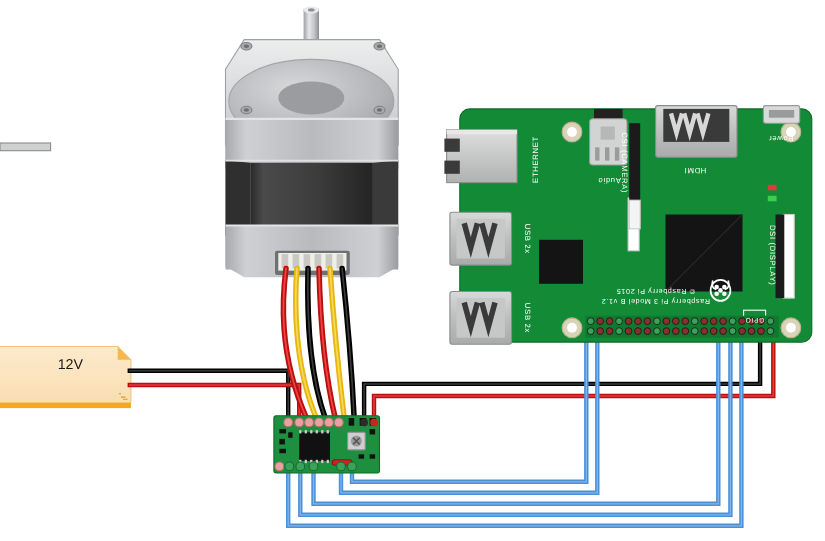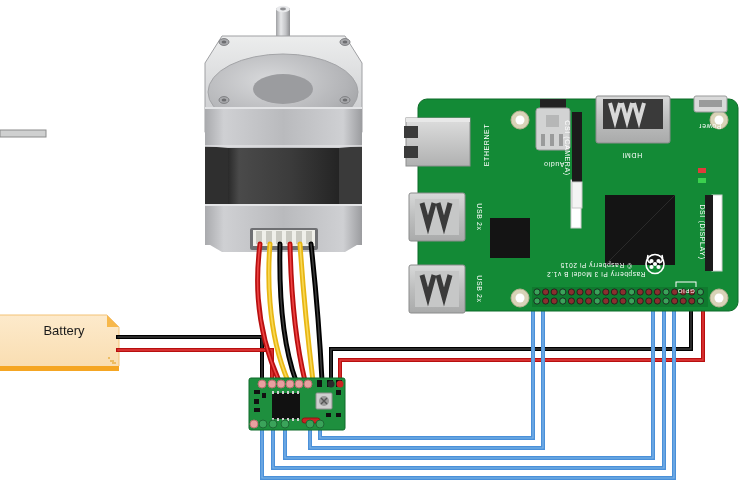--- a/index.html
+++ b/index.html
@@ -386,16 +386,16 @@
       <text transform="translate(477,217) rotate(90)" text-anchor="middle">USB 2x</text>
       <text transform="translate(477,289) rotate(90)" text-anchor="middle">USB 2x</text>
       <text transform="translate(700,232) rotate(90)" text-anchor="middle">DSI (DISPLAY)</text>
       <text font-size="6" transform="translate(686,289) rotate(180)" text-anchor="middle">GPIO</text>
       <text font-size="6.5" transform="translate(596,272) rotate(180)" text-anchor="middle">Raspberry Pi 3 Model B v1.2</text>
       <text font-size="6.5" transform="translate(596,263) rotate(180)" text-anchor="middle">© Raspberry Pi 2015</text>
     </g>
   </svg>
 
   <div class="batt-label">
-    <div>Battery</div>
+    <div>12V</div>
   </div>
 
 </div>
 
 </body></html>

